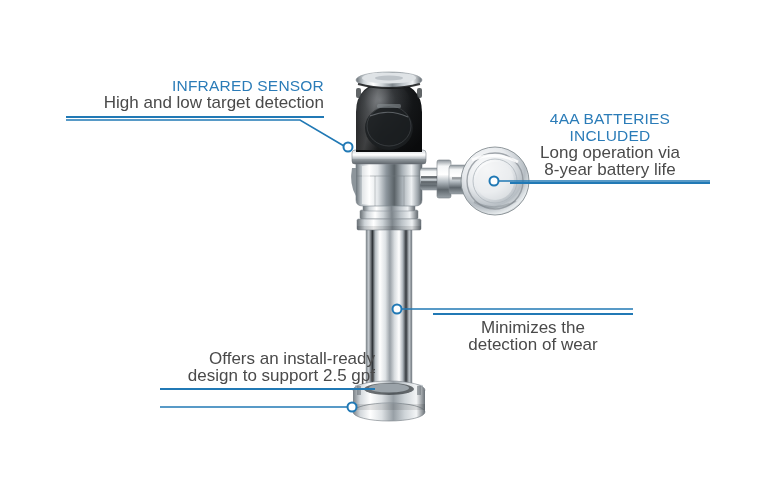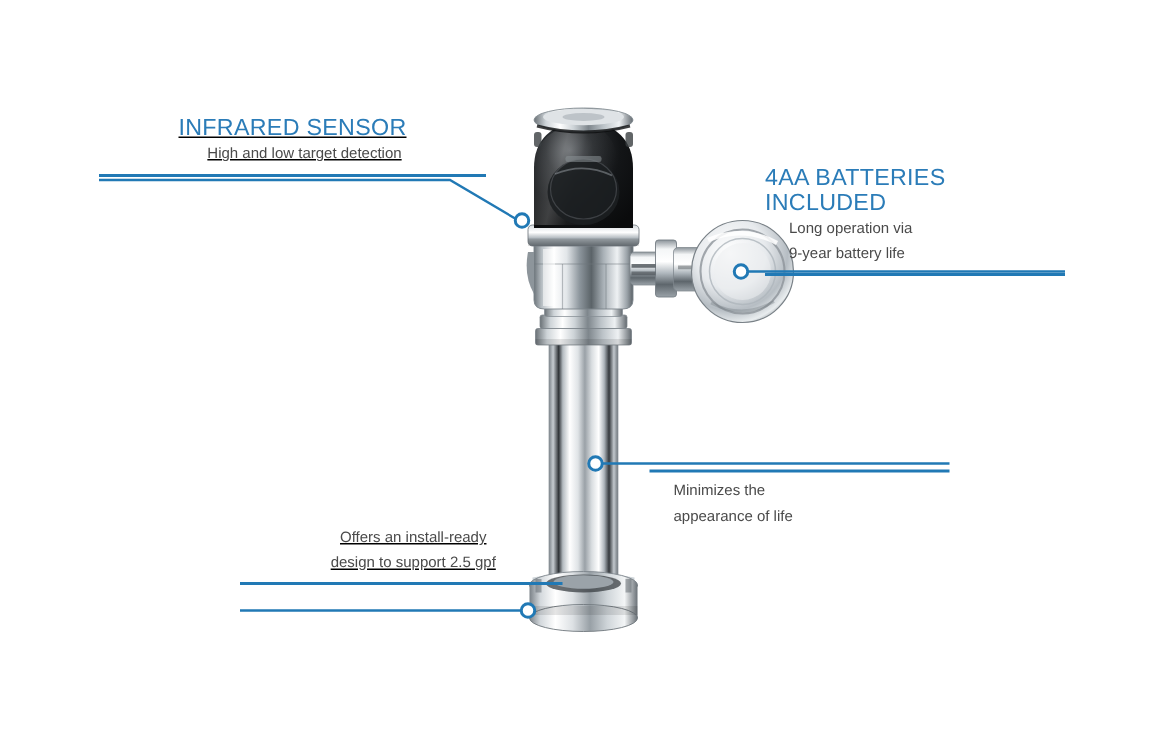--- a/index.html
+++ b/index.html
@@ -30,34 +30,33 @@
   .callout .headline {
     color: #2b7cb8;
     font-size: 15.5px;
     line-height: 17px;
     letter-spacing: 0.2px;
     font-weight: 400;
     white-space: pre-line;
   }
   .callout .body {
     color: #4a4a4a;
-    font-size: 10px;
+    font-size: 17px;
     line-height: 16.5px;
     margin-top: 1px;
     white-space: pre-line;
-    margin-left: 16px;
   }
   .callout .rule {
     height: 2px;
     background: #2179b5;
     margin-top: 4px;
   }
 
-  .callout.left { text-align: center; text-decoration: underline; }
-  .callout.right { text-align: left; }
+  .callout.left { text-align: right; }
+  .callout.right { text-align: center; }
 
   #callout-infrared {
     left: 66px;
     top: 77px;
     width: 258px;
   }
   #callout-infrared .rule { width: 258px; }
 
   #callout-batteries {
     left: 510px;
@@ -304,28 +303,28 @@
   <div class="callout left" id="callout-infrared">
     <div class="headline">INFRARED SENSOR</div>
     <div class="body">High and low target detection</div>
     <div class="rule"></div>
   </div>
 
   <div class="callout right" id="callout-batteries">
     <div class="headline">4AA BATTERIES
 INCLUDED</div>
     <div class="body">Long operation via
-9-year battery life</div>
+8-year battery life</div>
     <div class="rule"></div>
   </div>
 
   <div class="callout right" id="callout-chrome">
     <div class="rule-top"></div>
     <div class="body">Minimizes the
-appearance of life</div>
+detection of wear</div>
   </div>
 
   <div class="callout left" id="callout-spud">
     <div class="body">Offers an install-ready
 design to support 2.5 gpf</div>
     <div class="rule"></div>
   </div>
 
 </div>
 

